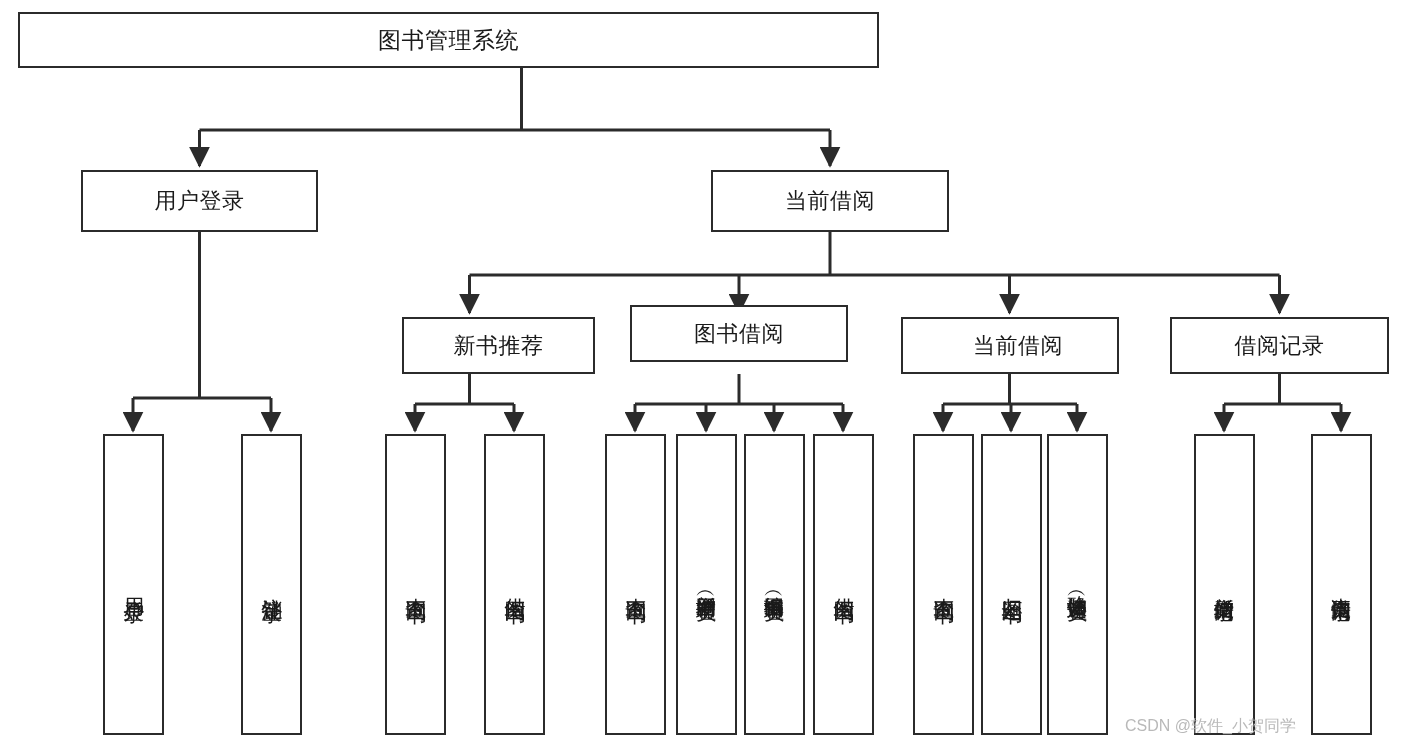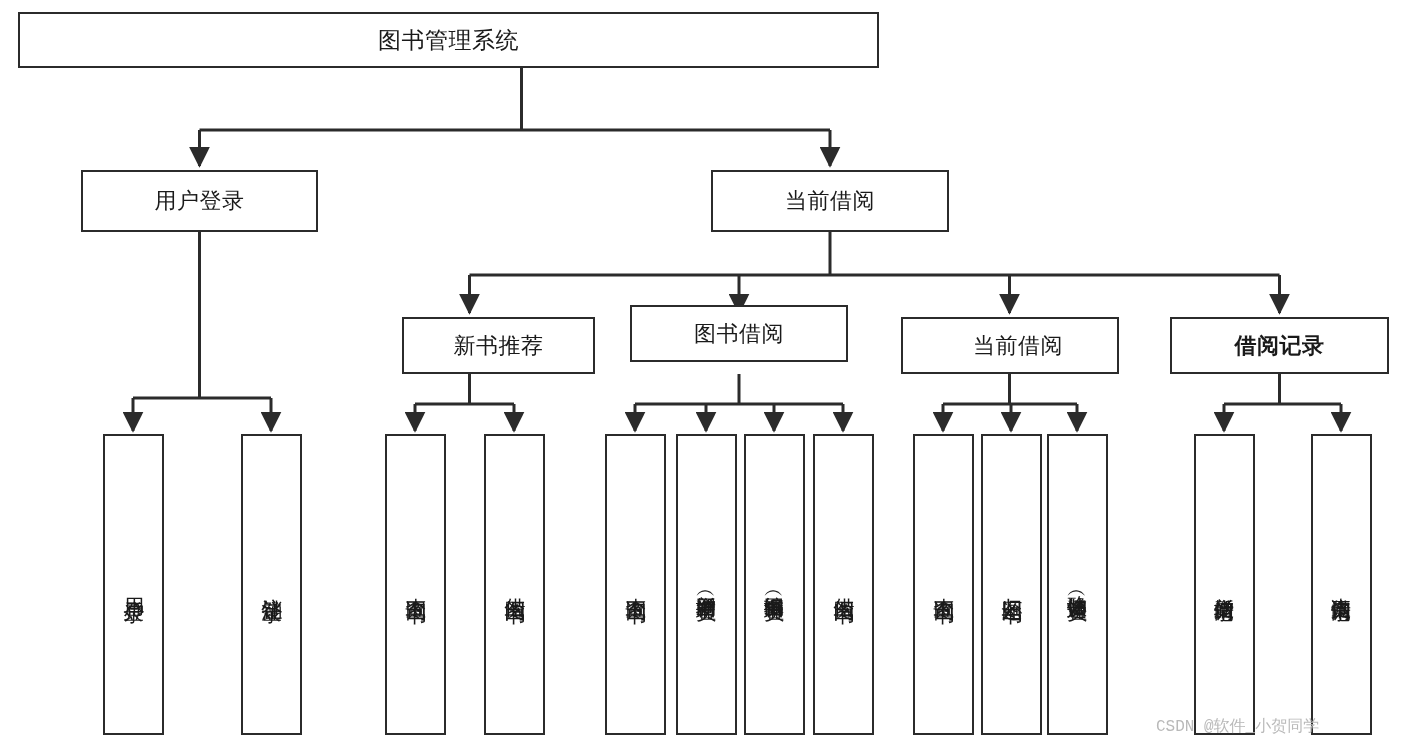--- a/index.html
+++ b/index.html
@@ -59,27 +59,27 @@
     writing-mode: vertical-rl;
     text-orientation: upright;
     font-size: 21px;
     letter-spacing: 2px;
     line-height: 1;
     white-space: nowrap;
   }
   .node.vert.tall .lbl { font-size: 20px; letter-spacing: 1px; }
   .watermark {
     position: absolute;
-    left: 1156px;
+    left: 1125px;
     top: 716px;
     font-size: 16px;
     color: #b9b9b9;
     white-space: nowrap;
     z-index: 3;
-    font-family: Liberation Mono, monospace;
+    font-family: Liberation Sans, sans-serif;
   }
 </style>
 </head>
 <body>
 
 <div id="canvas">
 
   <svg id="edges" viewBox="0 0 1405 747" width="1405" height="747" xmlns="http://www.w3.org/2000/svg">
     <defs>
       <marker id="arrow" viewBox="0 0 10 10" refX="9.2" refY="5" markerWidth="7" markerHeight="7" orient="auto-start-reverse">
@@ -143,21 +143,21 @@
 
   <div class="node horiz" style="left:374px; top:317px; width:193px; height:57px;margin-left:28px;">
     <span class="lbl">新书推荐</span>
   </div>
   <div class="node horiz" style="left:630px; top:305px; width:218px; height:57px;">
     <span class="lbl">图书借阅</span>
   </div>
   <div class="node horiz" style="left:901px; top:317px; width:218px; height:57px;padding-left:16px;">
     <span class="lbl">当前借阅</span>
   </div>
-  <div class="node horiz" style="left:1170px; top:317px; width:219px; height:57px;font-weight:bold;">
+  <div class="node horiz" style="left:1170px; top:317px; width:219px; height:57px;">
     <span class="lbl">借阅记录</span>
   </div>
 
   <div class="node vert" style="left:103px; top:434px; width:61px; height:301px;">
     <span class="lbl">用户登录</span>
   </div>
   <div class="node vert" style="left:241px; top:434px; width:61px; height:301px;">
     <span class="lbl">注销登录</span>
   </div>
 

